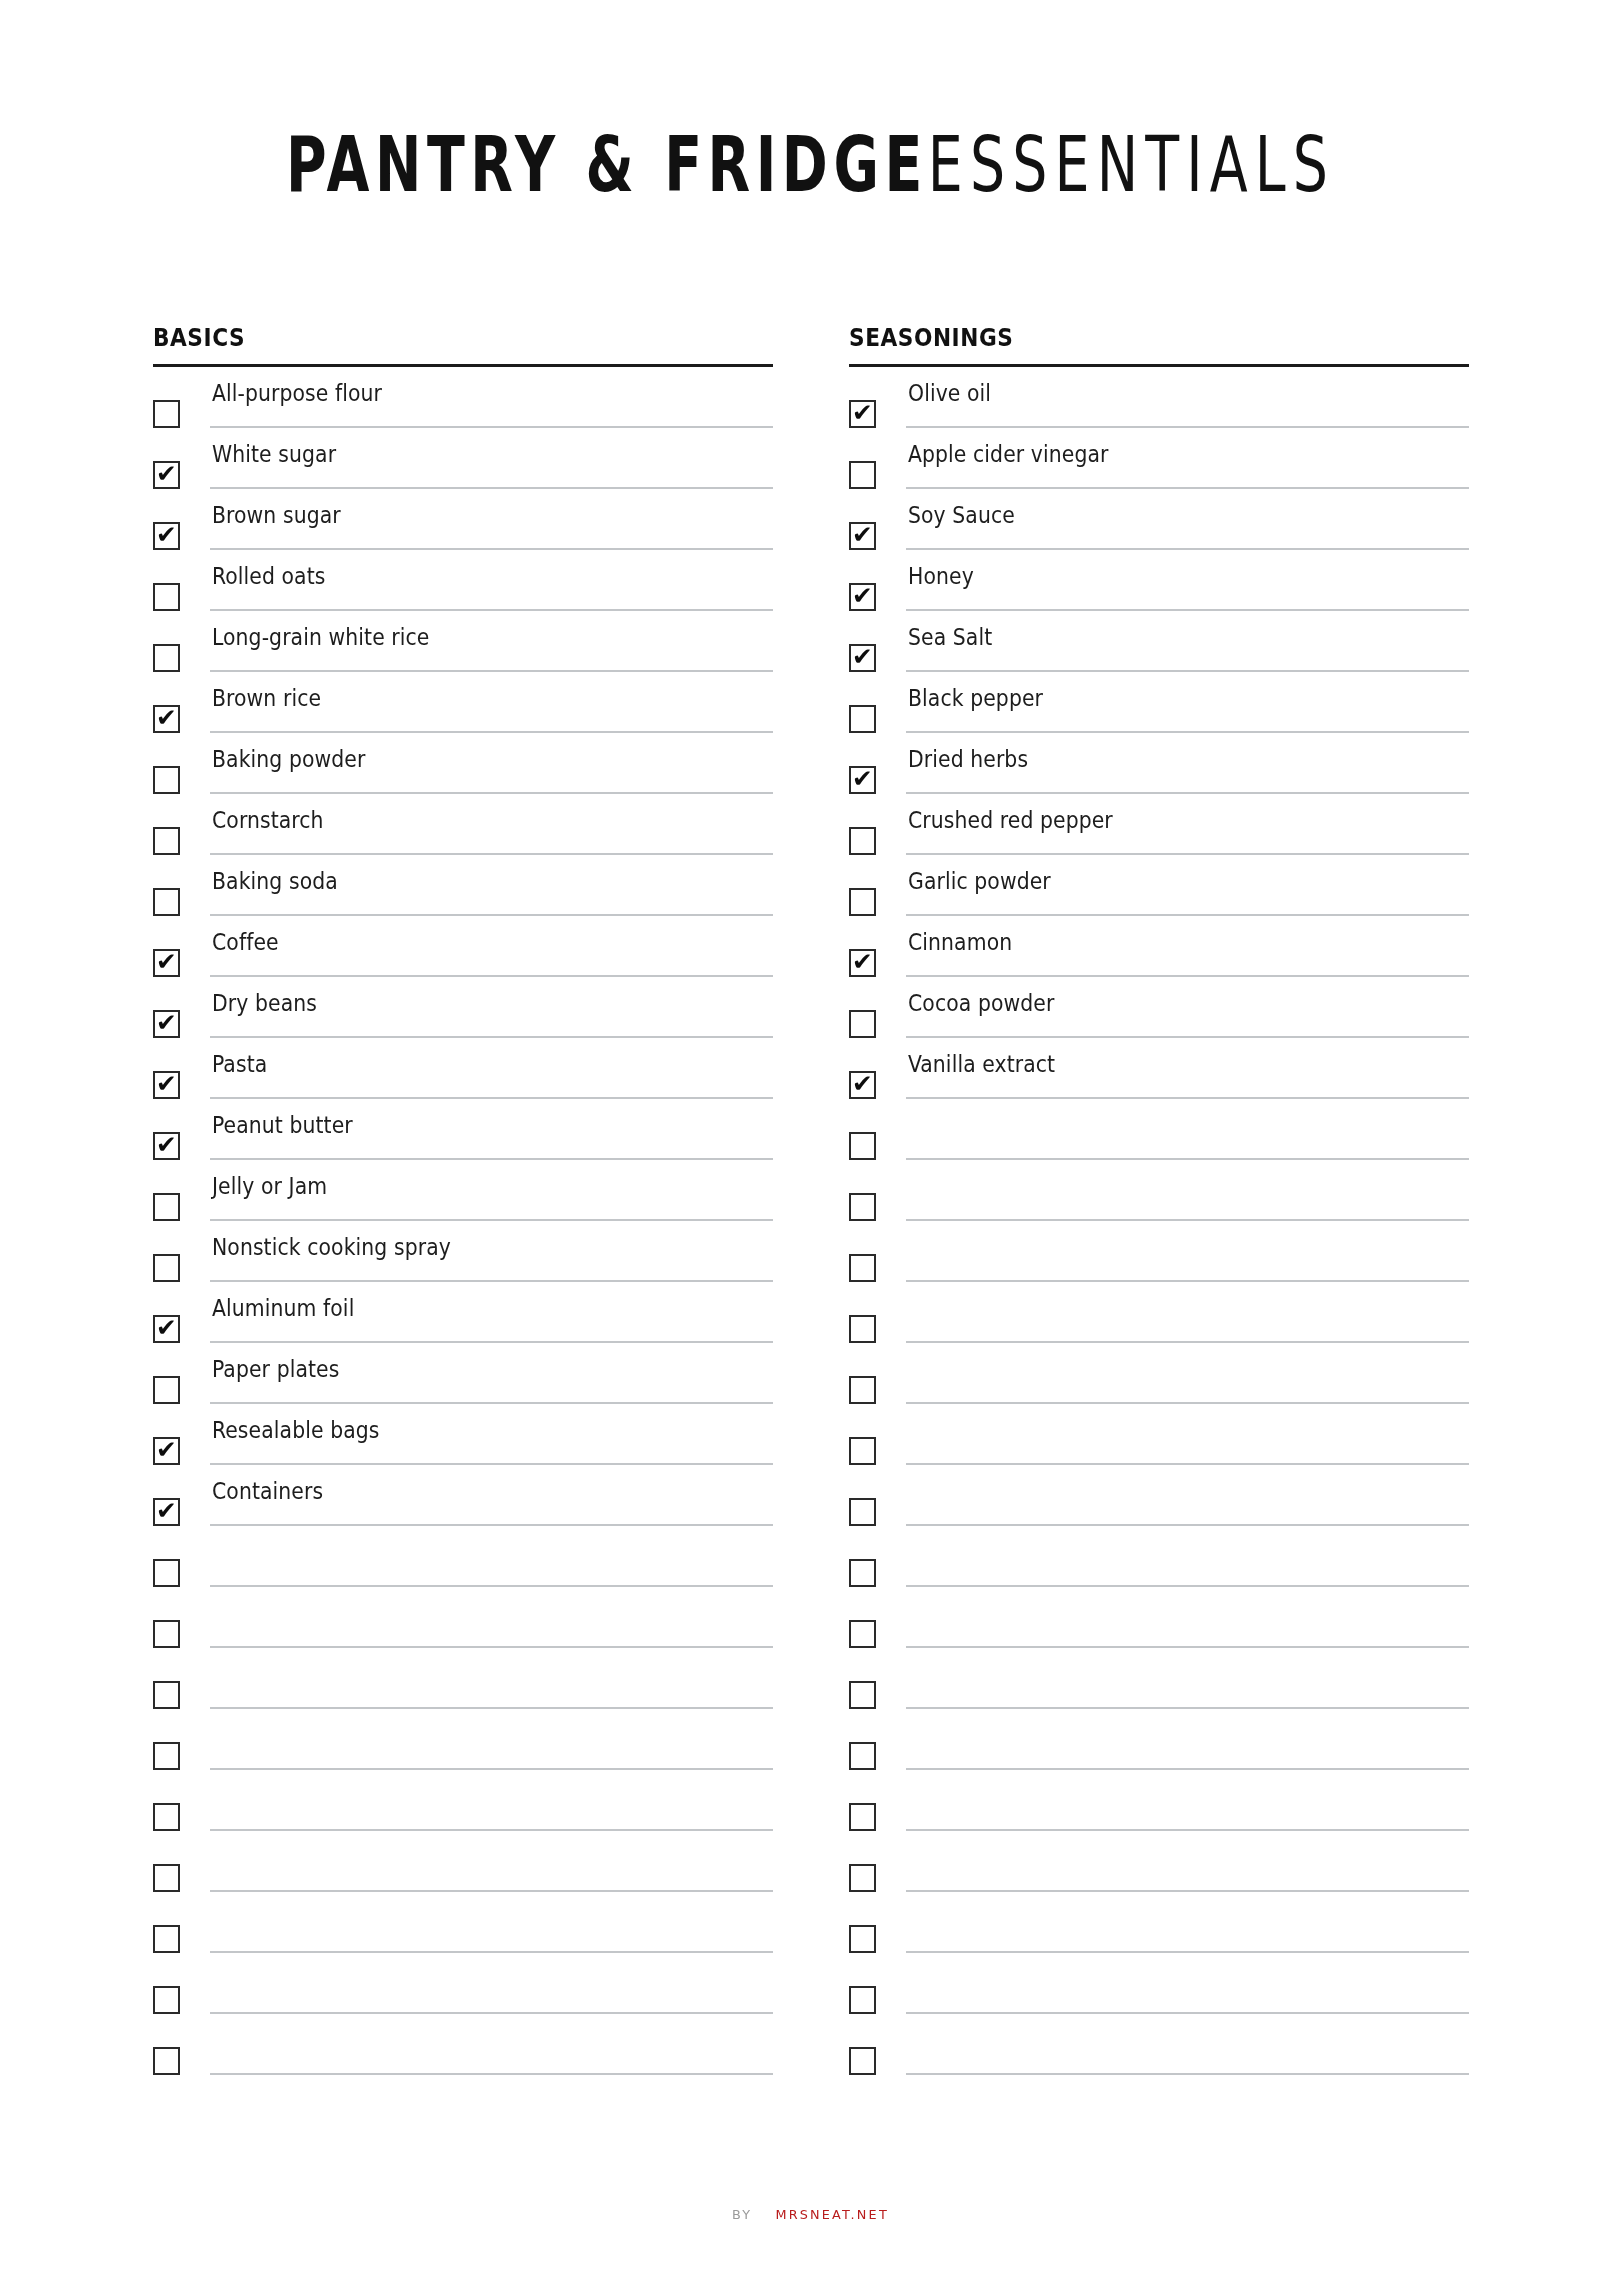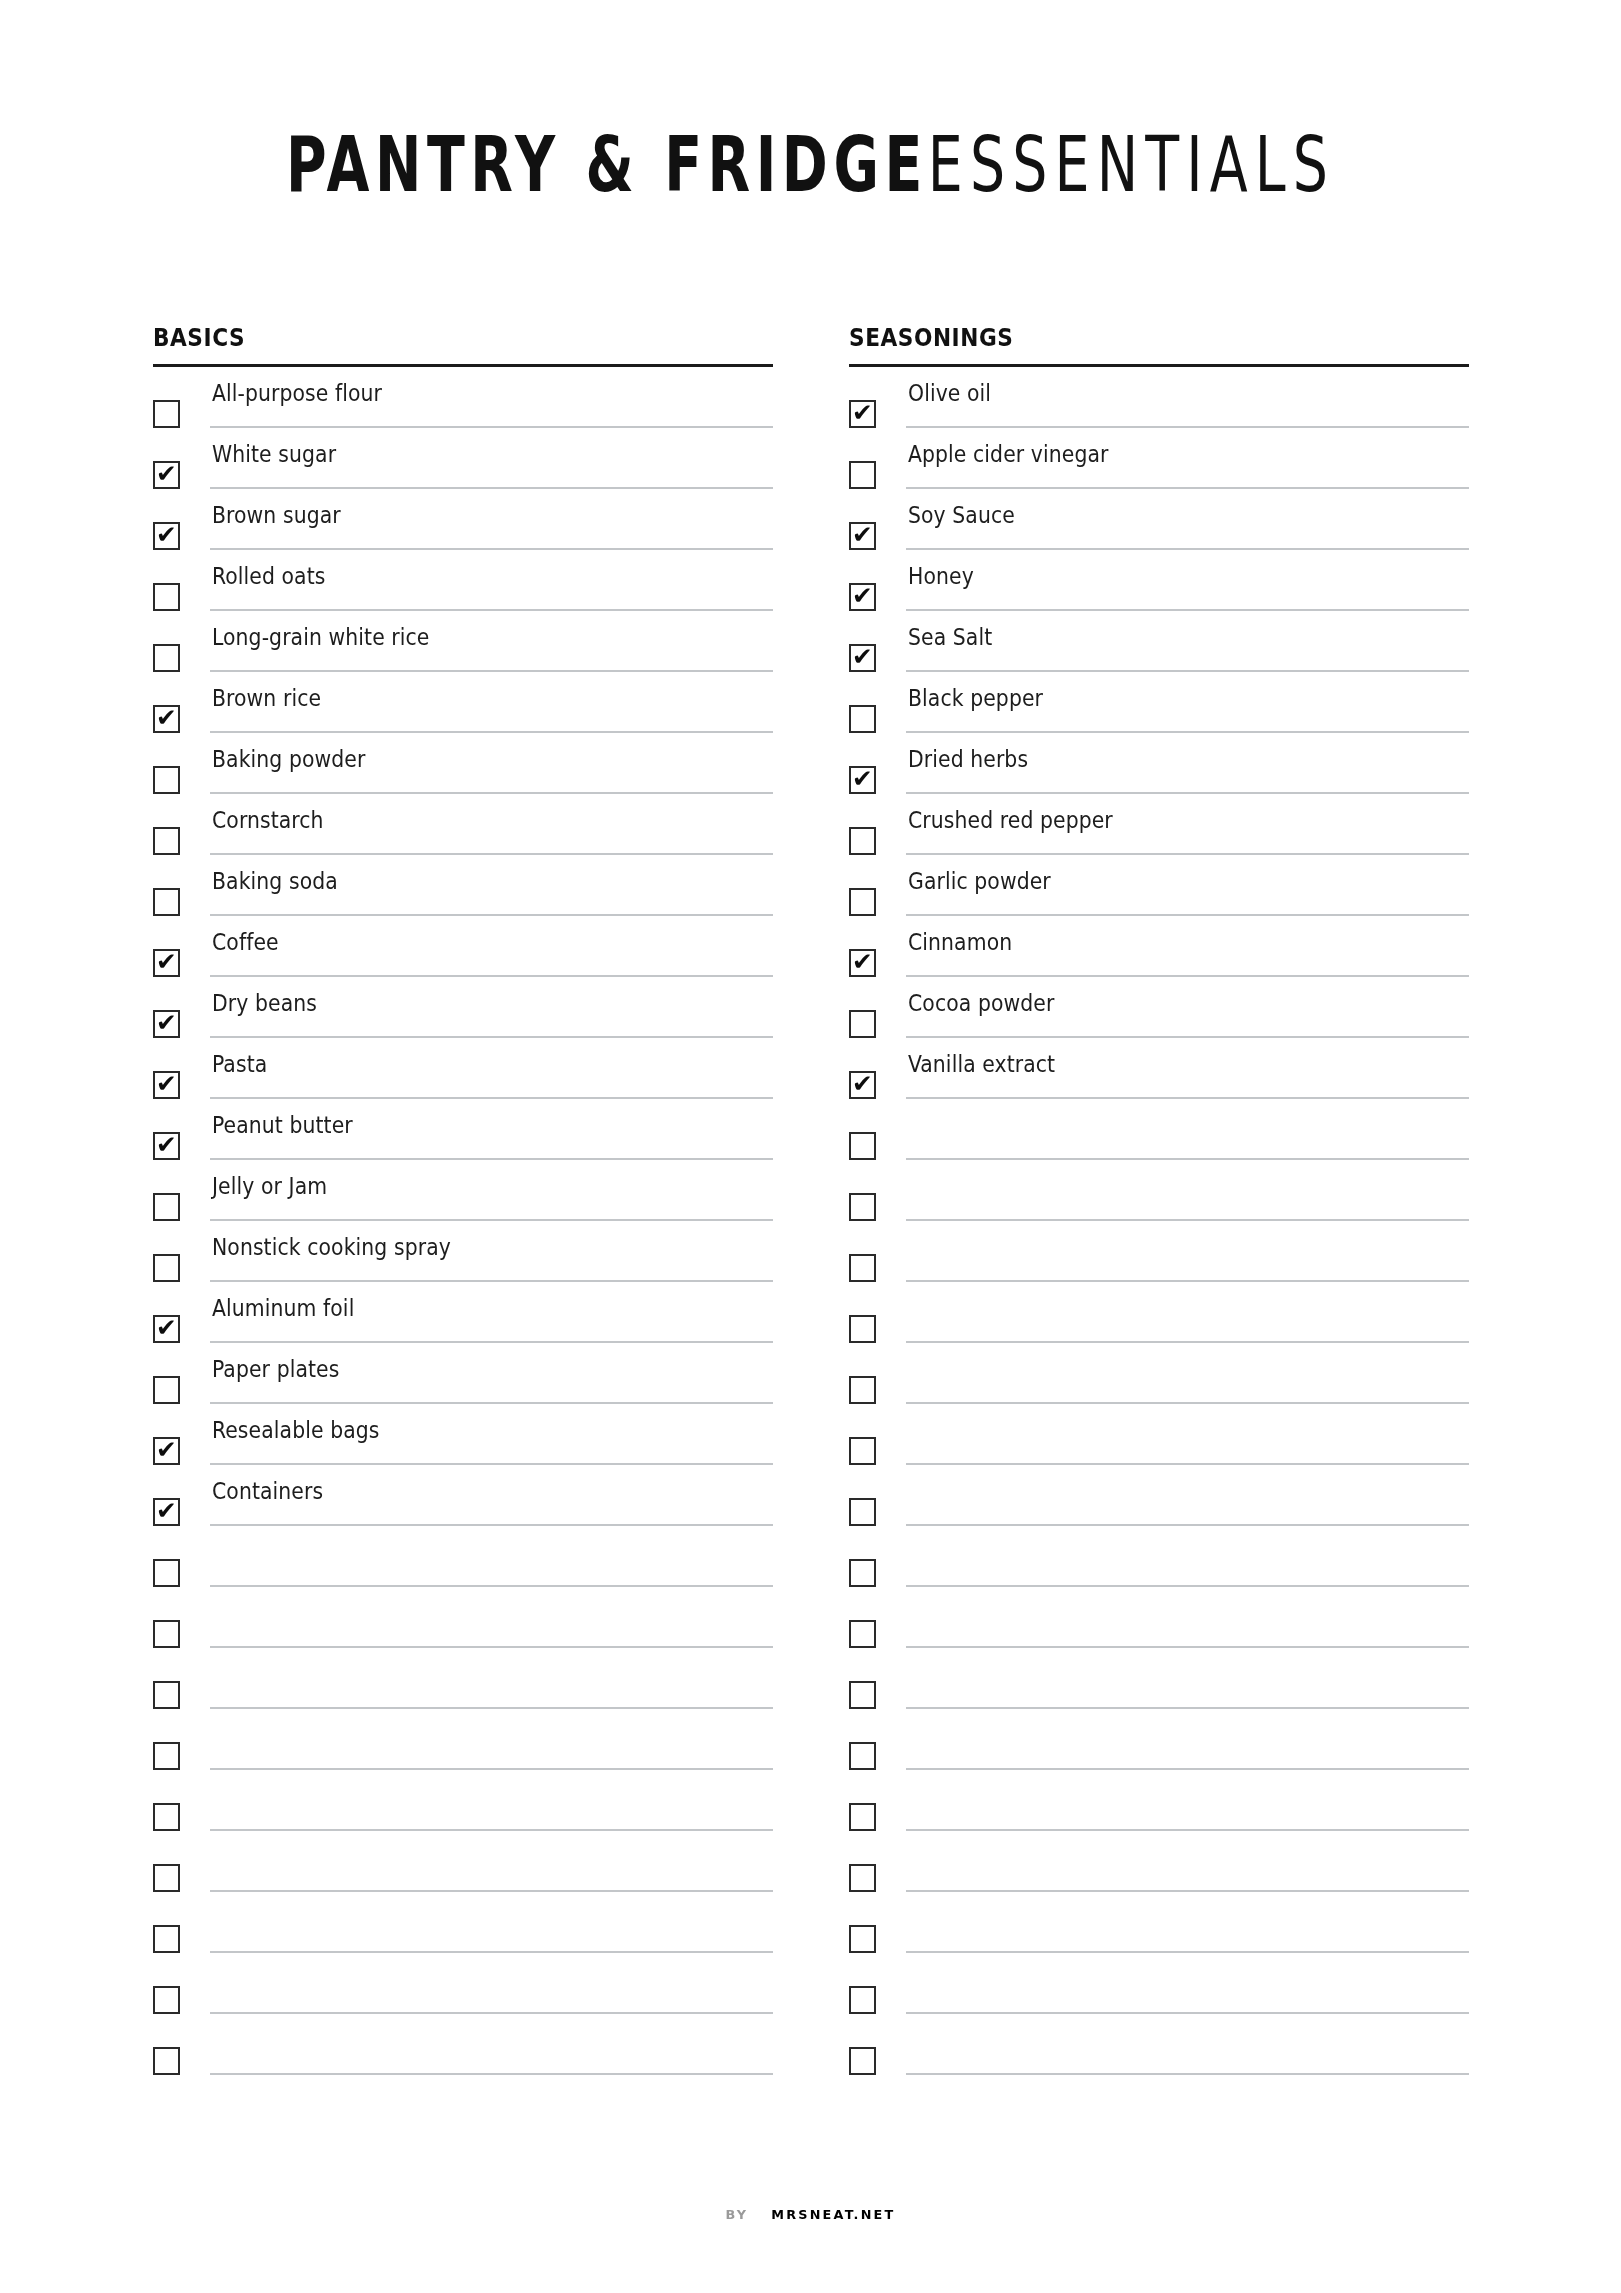--- a/index.html
+++ b/index.html
@@ -149,25 +149,25 @@
     top: 2209px;
     text-align: center;
     font-family: "DejaVu Sans", "Liberation Sans", sans-serif;
     font-size: 12.8px;
     letter-spacing: 2.2px;
     line-height: 1;
     white-space: nowrap;
   }
   .footer .by {
     color: #9a9a9a;
-    font-weight: 700;
+    font-weight: 400;
   }
   .footer .brand {
-    color: #000000;
-    font-weight: 700;
+    color: #b91c1c;
+    font-weight: 400;
     margin-left: 23px;
   }
 </style>
 </head>
 <body>
 
 <div class="page">
 
   <div class="title-wrap">
     <h1 class="title"><span class="title-strong">PANTRY &amp; FRIDGE</span><span class="title-light">ESSENTIALS</span></h1>

